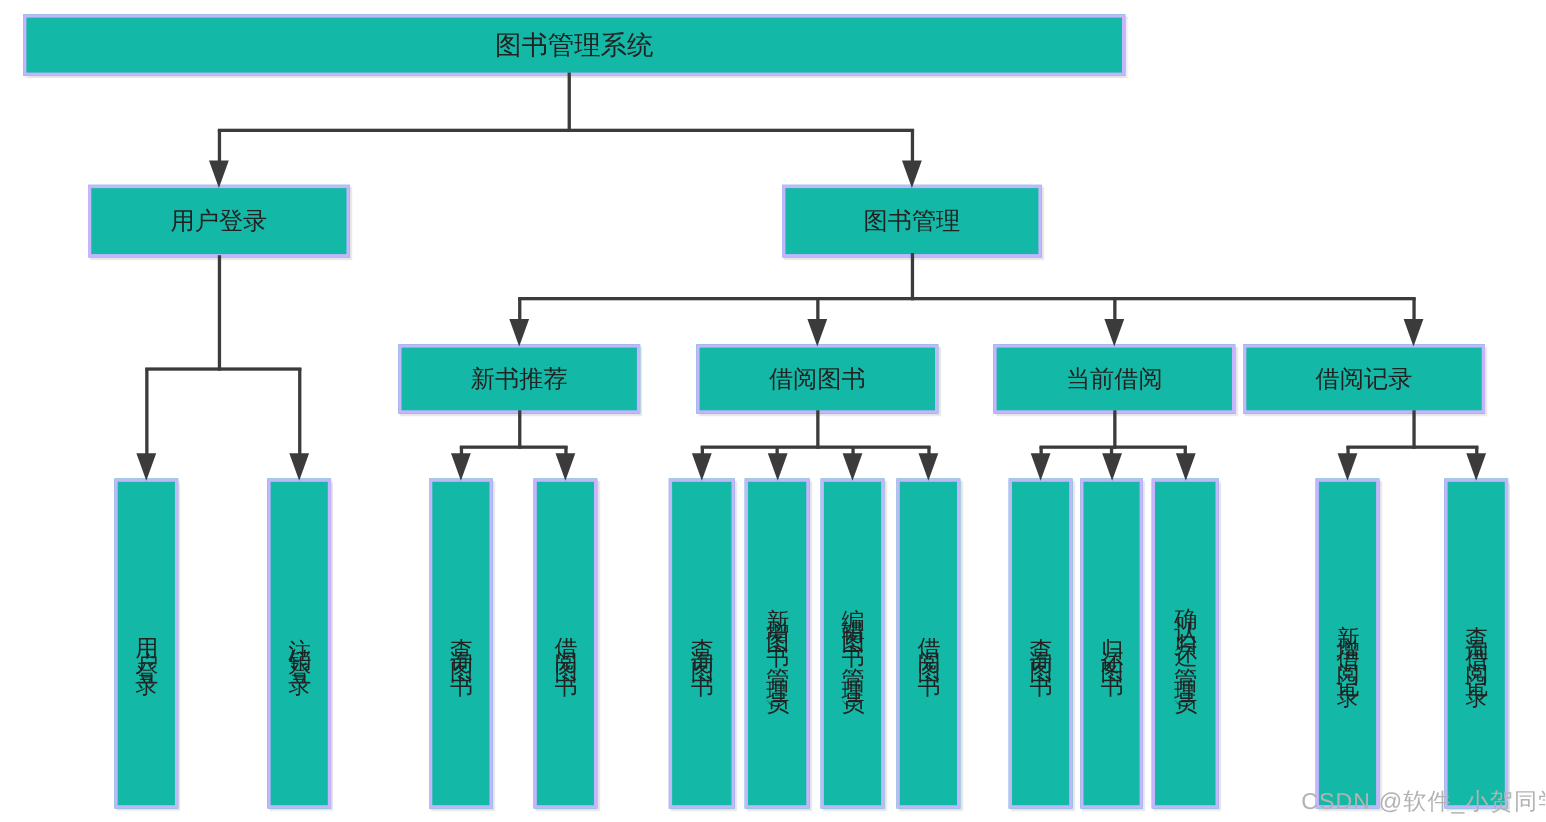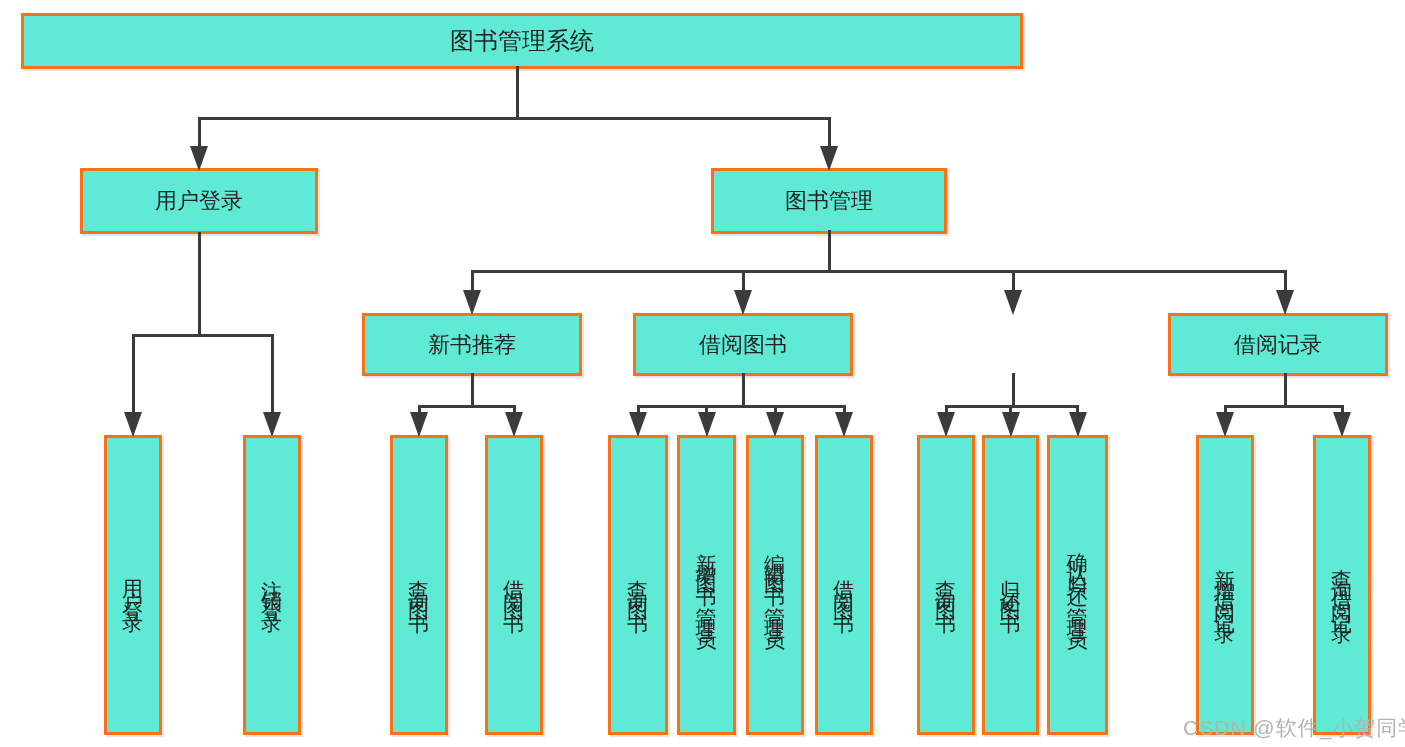--- a/index.html
+++ b/index.html
@@ -6,40 +6,40 @@
   #canvas{
     position:relative;
     width:1405px;height:747px;
     background:#ffffff;
     font-family:"Liberation Sans", sans-serif;
     overflow:hidden;
   }
   .box{
     position:absolute;
     box-sizing:border-box;
-    background:#5eead4;
-    border:3px solid #f97316;
+    background:#14b8a6;
+    border:3px solid #c4b5fd;
     display:flex;
     align-items:center;
     justify-content:center;
     color:#222222;
     box-shadow:2px 2px 1px rgba(0,0,0,0.10);
   }
   
   .n-root{left:21px;top:13px;width:1002px;height:56px;font-size:24px;}
   
   .n-l2{top:168px;height:66px;font-size:22px;}
   .n-user-login{left:80px;width:238px;}
   .n-book-mgmt{left:711px;width:236px;}
   
   .n-l3{top:313px;height:63px;width:220px;font-size:22px;}
   .n-new-book{left:362px;}
   .n-book-borrow{left:633px;}
   .n-cur-borrow{left:903px;}
-  .n-borrow-rec{left:1168px;}
+  .n-borrow-rec{left:1130px;}
   
   .leaf{top:435px;height:300px;}
   .vtext{
     writing-mode:vertical-rl;
     text-orientation:mixed;
     font-size:21px;
     letter-spacing:11px;
     line-height:1;
     color:#222222;
     white-space:nowrap;
@@ -89,20 +89,23 @@
   </div>
   <div class="box n-l2 n-book-mgmt">
     <span>图书管理</span>
   </div>
 
   <div class="box n-l3 n-new-book">
     <span>新书推荐</span>
   </div>
   <div class="box n-l3 n-book-borrow">
     <span>借阅图书</span>
+  </div>
+  <div class="box n-l3 n-cur-borrow">
+    <span>当前借阅</span>
   </div>
   <div class="box n-l3 n-borrow-rec">
     <span>借阅记录</span>
   </div>
 
   <div class="box leaf lf0">
     <span class="vtext">用户登录</span>
   </div>
   <div class="box leaf lf1">
     <span class="vtext">注销登录</span>

